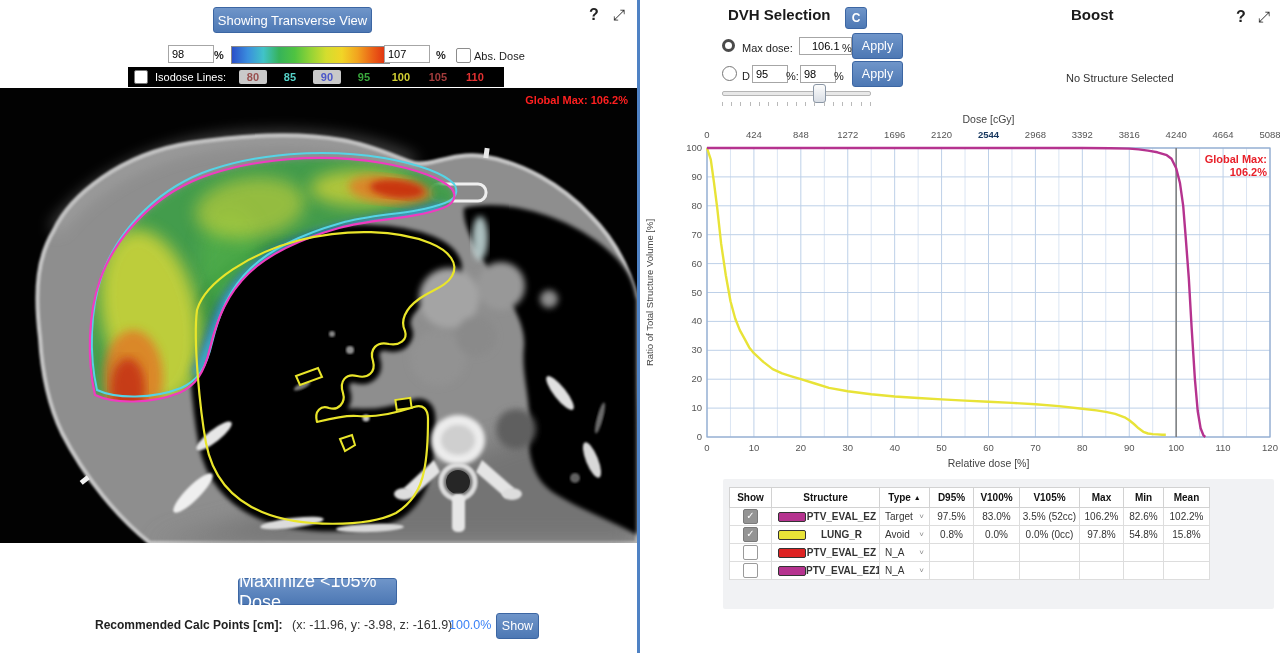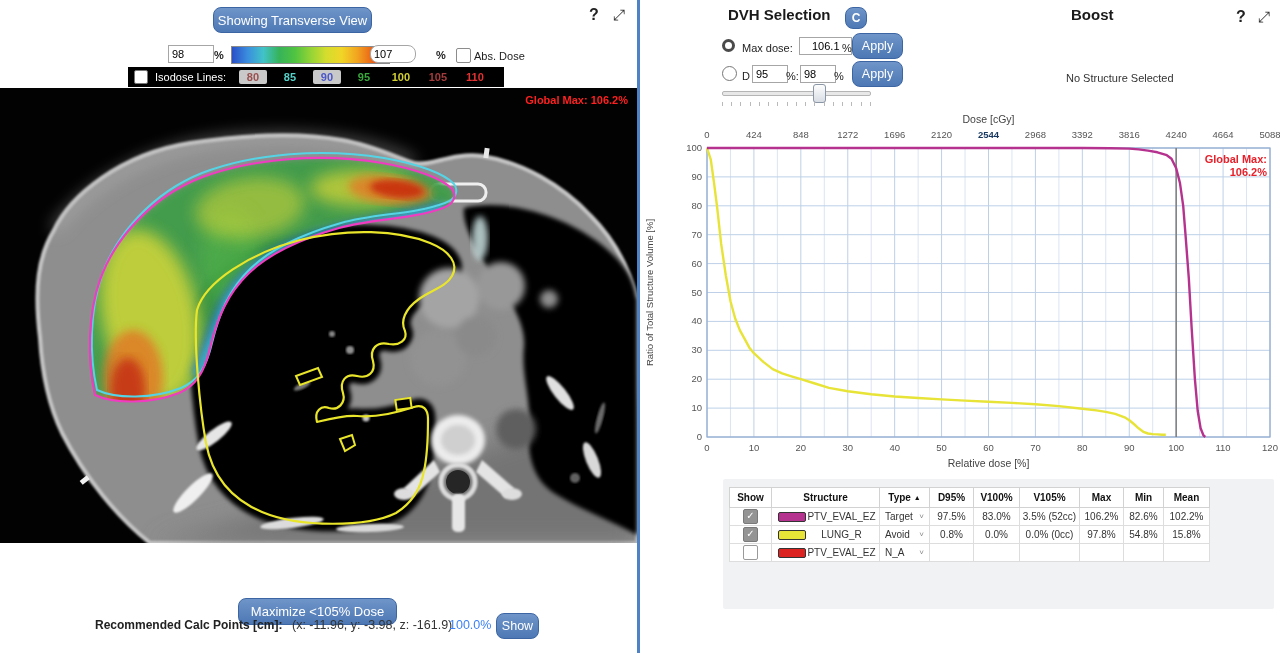--- a/index.html
+++ b/index.html
@@ -1,19 +1,19 @@
 <!DOCTYPE html>
 <html><head>
 <meta charset="utf-8">
 <style>
   html,body{margin:0;padding:0;background:#fff;}
   #app{position:relative;width:1280px;height:653px;background:#ffffff;overflow:hidden;
        font-family:"Liberation Sans",sans-serif;font-size:11px;color:#222;}
   .btn-blue{position:absolute;display:flex;align-items:center;justify-content:center;
-    background:linear-gradient(#6f95c9,#4d78b4);border:1px solid #3c66a3;border-radius:8px;
+    background:linear-gradient(#6f95c9,#4d78b4);border:1px solid #3c66a3;border-radius:3px;
     color:#fff;cursor:pointer;}
   .divider{position:absolute;left:637px;top:0;width:3px;height:653px;background:#4f82c4;}
   .help{position:absolute;font-weight:bold;font-size:16px;color:#222;cursor:pointer;}
   .expand{position:absolute;font-size:15px;color:#333;cursor:pointer;}
   .numinput{position:absolute;border:1px solid #a6a6a6;background:#fff;font-family:"Liberation Sans",sans-serif;
     font-size:11px;padding:0 3px;height:16px;}
   .lbl{position:absolute;color:#222;}
   .cbox{position:absolute;width:13px;height:13px;border:1px solid #8c8c8c;background:#fff;border-radius:2px;cursor:pointer;}
   
   #gradbar{position:absolute;left:231px;top:46px;width:157px;height:16px;border:1px solid #8a8a8a;
@@ -62,40 +62,40 @@
   #table-panel{position:absolute;left:723px;top:479px;width:551px;height:130px;background:#f1f2f4;border-radius:2px;}
   #dvh-table{position:absolute;left:729px;top:487px;border-collapse:collapse;background:#fff;
     font-size:10px;table-layout:fixed;width:480px;border:1px solid #b2b2b2;}
   #dvh-table th{height:19px;font-weight:bold;color:#111;border:1px solid #d2d2d2;padding:0 2px;background:#fff;}
   #dvh-table td{height:17px;text-align:center;color:#333;border:1px solid #dddddd;padding:0 2px;overflow:hidden;white-space:nowrap;}
   .cb{display:block;width:13px;height:13px;border:1px solid #9a9a9a;border-radius:2px;margin:0 auto;
     background:#fff;line-height:12px;font-size:10px;color:#fff;cursor:pointer;}
   .cb.on{background:#949494;border-color:#7a7a7a;}
   .swatch{display:inline-block;width:26px;height:8px;border:1px solid #333;border-radius:2px;
     vertical-align:middle;flex:none;}
-  .structcell{display:flex;align-items:center;padding-left:4px;}
+  .structcell{display:flex;align-items:center;padding-left:4px;font-weight:bold;}
   .structname{flex:1;text-align:center;}
   .typecell{display:flex;align-items:center;justify-content:space-between;padding:0 3px;cursor:pointer;}
   .chev{color:#888;font-size:8px;}
   .sorticon{font-size:7px;vertical-align:1px;}
 </style>
 </head>
 <body>
 
 <div id="app">
   <div class="divider"></div>
 
   <div class="btn-blue" style="left:213px;top:7px;width:157px;height:24px;font-size:13px;">Showing Transverse View</div>
   <div class="help" style="left:589px;top:6px;">?</div>
   <div class="expand" style="left:613px;top:6px;">⤢</div>
 
   <input class="numinput" style="left: 168px; top: 45px; width: 38px;" value="98">
   <span class="lbl" style="left:214px;top:49px;font-weight:bold;">%</span>
   <div id="gradbar"></div>
-  <input class="numinput" style="left: 370px; top: 45px; width: 38px; border-radius: 8px;" value="107">
+  <input class="numinput" style="left: 384px; top: 45px; width: 38px;" value="107">
   <span class="lbl" style="left:436px;top:49px;font-weight:bold;">%</span>
   <div class="cbox" style="left:456px;top:48px;"></div>
   <span class="lbl" style="left:474px;top:50px;">Abs. Dose</span>
 
   <div id="isobar">
     <span class="cb2"></span>
     <span id="iso-label">Isodose Lines:</span>
     <span id="iso-levels"><span class="iso-chip sel" style="color:#99504f">80</span><span class="iso-chip" style="color:#55d2c9">85</span><span class="iso-chip sel" style="color:#4c57c9">90</span><span class="iso-chip" style="color:#3aa83d">95</span><span class="iso-chip" style="color:#d2cf32">100</span><span class="iso-chip" style="color:#a33c3c">105</span><span class="iso-chip" style="color:#e43131">110</span></span>
   </div>
 
@@ -233,21 +233,21 @@
         <path d="M 340,351 L 352,347 L 355,357 L 345,363 Z" fill="#000" stroke="#e9e52a" stroke-width="2"></path>
         <rect x="396" y="311" width="15" height="10" fill="#000" stroke="#e9e52a" stroke-width="2" transform="rotate(-8 403 316)"></rect>
       </g>
 
       <rect x="484" y="60" width="5" height="10" fill="#e8e8e8" transform="rotate(8 486 65)"></rect>
       <rect x="80" y="390" width="9" height="5" fill="#f0f0f0" transform="rotate(-38 84 392)"></rect>
       <text x="628" y="16" text-anchor="end" font-size="11" font-weight="bold" fill="#ff2020">Global Max: 106.2%</text>
     </svg>
   </div>
 
-  <div class="btn-blue" style="left:238px;top:578px;width:157px;height:25px;font-size:13px;margin-top:20px;">Maximize &lt;105% Dose</div>
+  <div class="btn-blue" style="left:238px;top:578px;width:157px;height:25px;font-size:18px;">Maximize &lt;105% Dose</div>
   <span id="calc-label">Recommended Calc Points [cm]:</span>
   <span id="calc-coords">(x: -11.96, y: -3.98, z: -161.9)</span>
   <span id="calc-pct">100.0%</span>
   <div class="btn-blue" style="left:496px;top:613px;width:41px;height:24px;font-size:12.5px;">Show</div>
 
   <div class="ptitle" style="left:728px;top:6px;">DVH Selection</div>
   <div class="btn-blue" id="btn-c">C</div>
   <div class="ptitle" style="left:1071px;top:6px;">Boost</div>
   <div class="help" style="left:1236px;top:8px;">?</div>
   <div class="expand" style="left:1258px;top:8px;">⤢</div>
@@ -446,15 +446,38 @@
               <span class="chev">˅</span>
             </div>
           </td>
     <td></td>
     <td></td>
     <td></td>
     <td></td>
     <td></td>
     <td></td>
   </tr>
+  <tr>
+    <td>
+            <span class="cb"></span>
+          </td>
+    <td>
+            <div class="structcell">
+              <span class="swatch" style="background:#b5338f"></span>
+              <span class="structname">PTV_EVAL_EZ1</span>
+            </div>
+          </td>
+    <td>
+            <div class="typecell">
+              <span>N_A</span>
+              <span class="chev">˅</span>
+            </div>
+          </td>
+    <td></td>
+    <td></td>
+    <td></td>
+    <td></td>
+    <td></td>
+    <td></td>
+  </tr>
       </tbody>
   </table>
 </div>
 
 </body></html>

